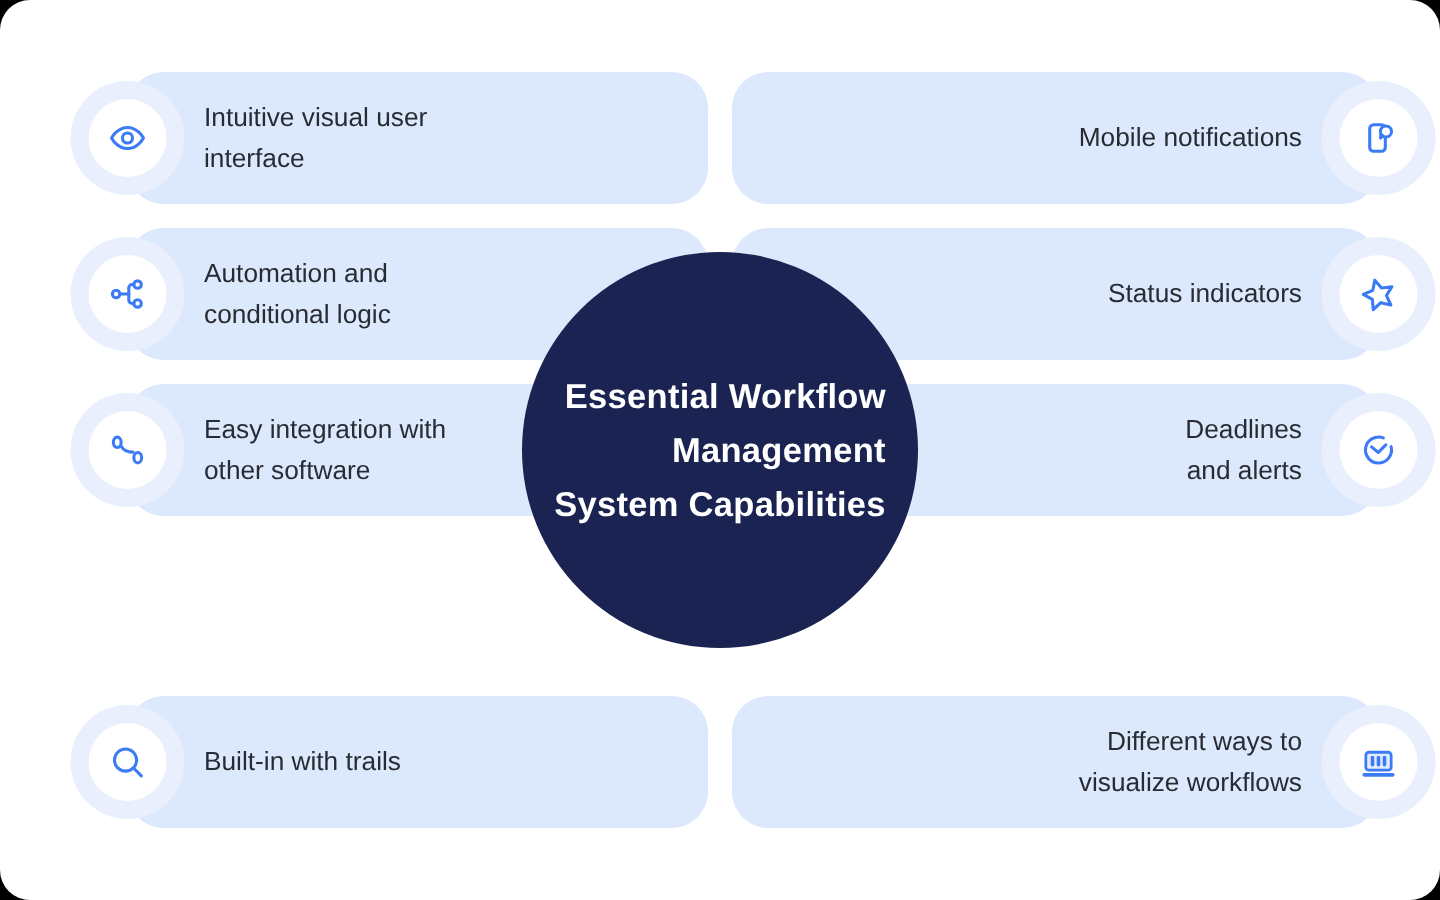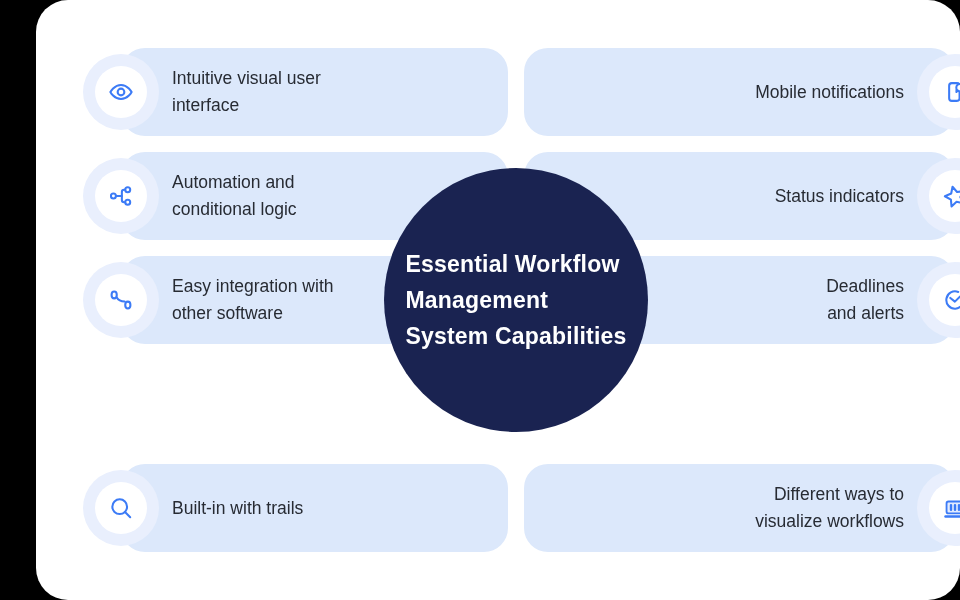--- a/index.html
+++ b/index.html
@@ -16,23 +16,22 @@
   html,body{margin:0;padding:0;}
   body{
     width:960px;height:600px;
     background:var(--outer-bg);
     font-family:"Liberation Sans","DejaVu Sans",sans-serif;
     position:relative;overflow:hidden;
   }
   .page{
     position:absolute;inset:0;
     background:var(--page-bg);
-    border-radius:32px;
+    border-radius:20px;
     overflow:hidden;
-    margin-left:36px;
   }
   .card{
     position:absolute;
     width:387px;height:88px;
     background:var(--card-bg);
     border-radius:24px;
   }
   .card.left{left:85px;}
   .card.right{left:488px;padding-left:44px;}
   .halo{
@@ -57,21 +56,21 @@
     color:var(--text-color);
     white-space:pre-line;
   }
   .card.left  .label{left:51px;width:250px;text-align:left;}
   .card.right .label{right:51px;width:290px;text-align:right;}
   .center-circle{
     position:absolute;left:348px;top:168px;
     width:264px;height:264px;border-radius:50%;
     background:var(--center-bg);
     display:flex;align-items:center;justify-content:center;
-    z-index:10;text-align:left;
+    z-index:10;text-align:right;
   }
   .center-title{
     color:var(--center-text);
     font-size:23px;font-weight:700;line-height:36px;
     white-space:pre-line;letter-spacing:.2px;
   }
 </style>
 </head>
 <body>
 

